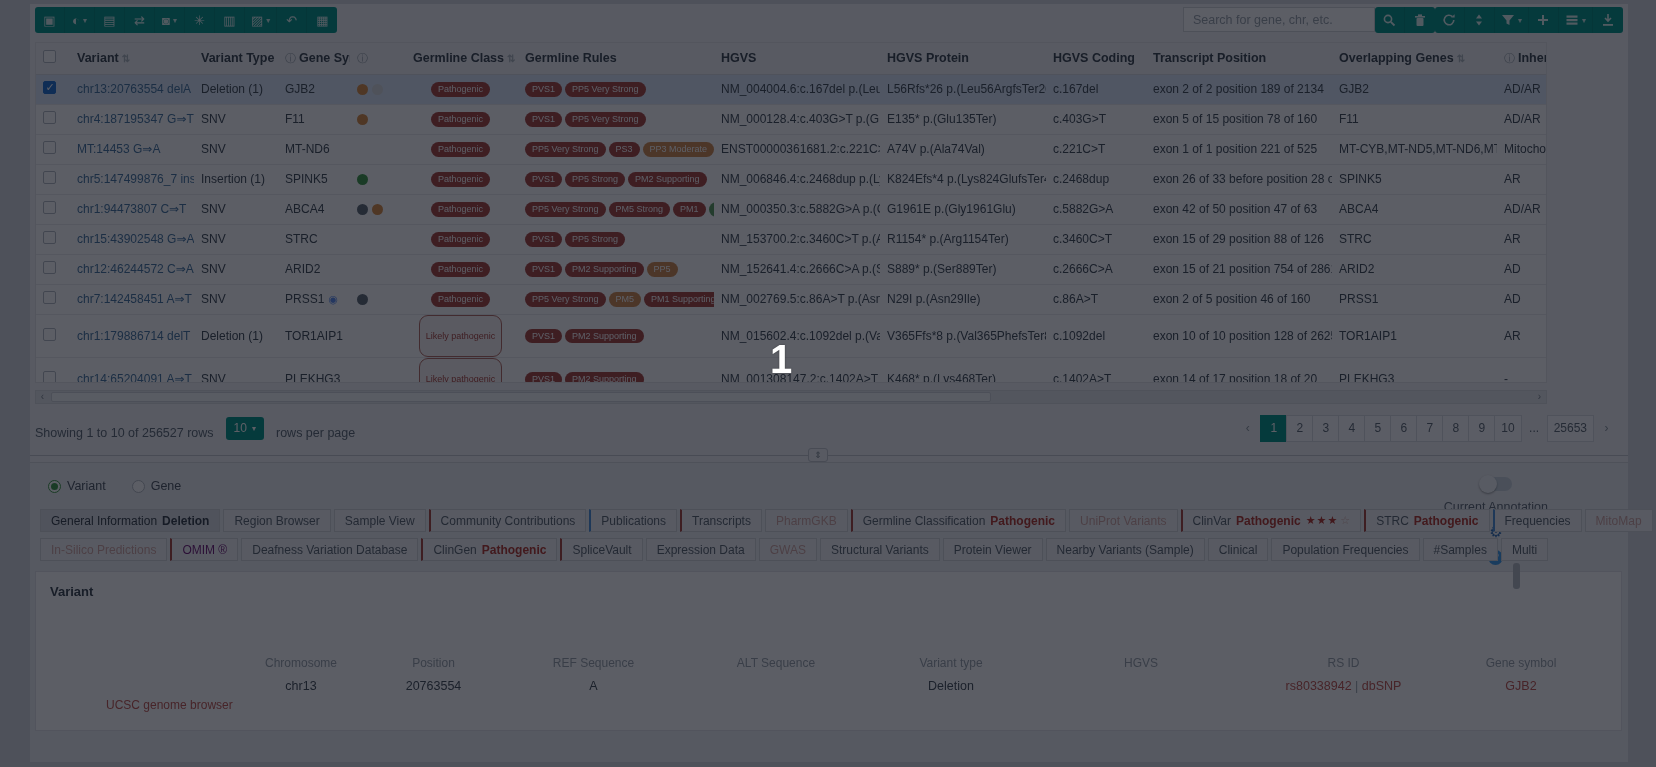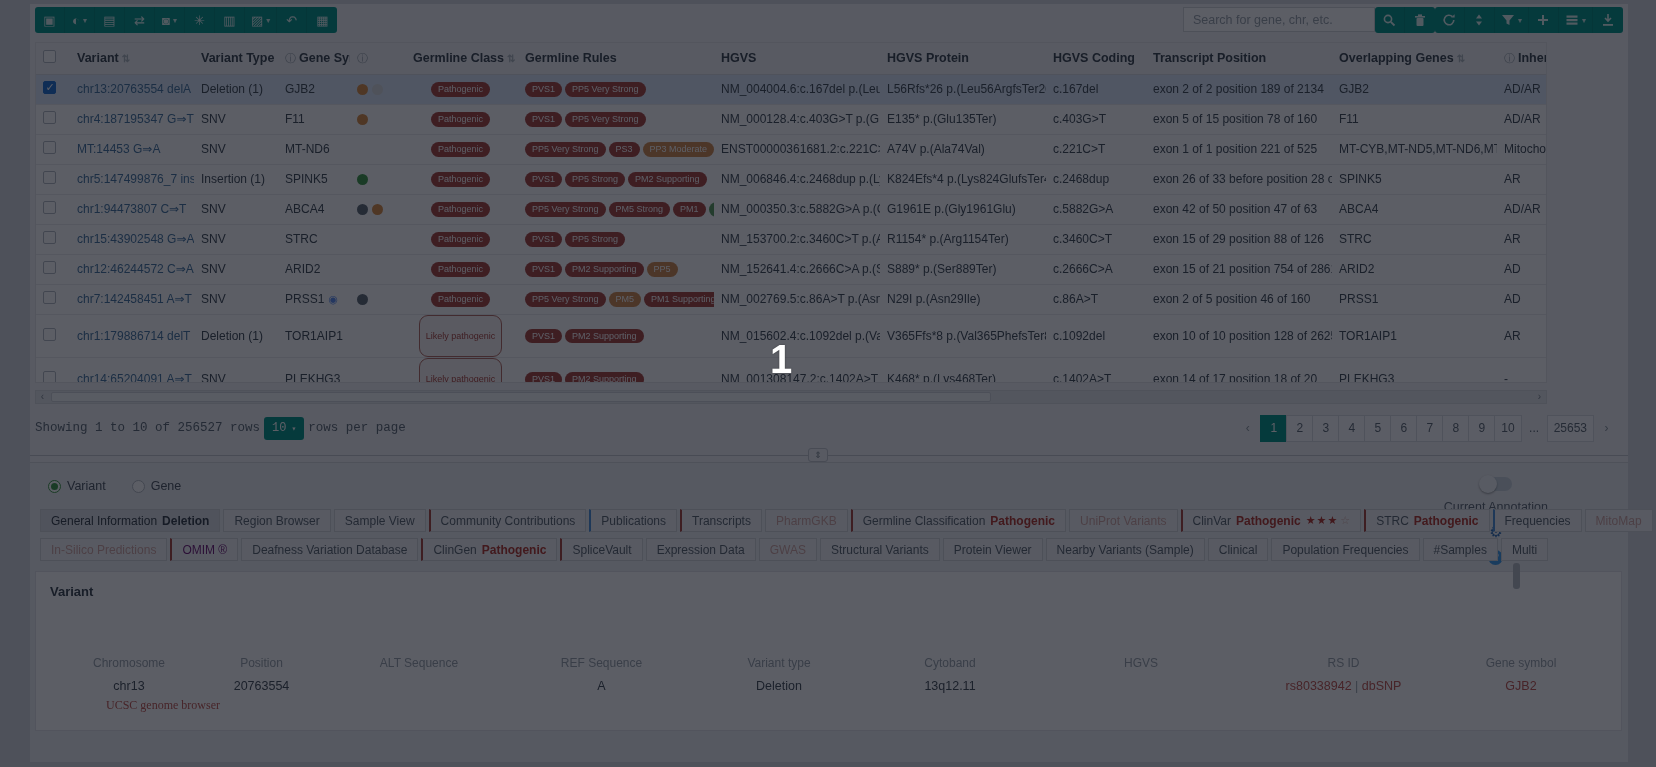--- a/index.html
+++ b/index.html
@@ -45,21 +45,21 @@
   .cell-class { text-align:center; }
 
   
   .hscroll { position:absolute; top:386px; left:5px; width:1512px; height:14px; background:#e4e7ea; border:1px solid #d8dbdf; display:flex; align-items:center; }
   .hs-arrow { width:13px; text-align:center; font-size:10px; color:#7d868e; cursor:pointer; line-height:14px; }
   .hs-thumb { position:absolute; left:15px; width:940px; height:10px; top:1px; background:#f7f8f9; border:1px solid #d0d4d8; border-radius:2px; cursor:grab; }
   .hs-arrow.right { position:absolute; right:0; }
 
   
   .footer { position:absolute; top:404px; left:5px; right:8px; height:40px; display:flex; justify-content:space-between; align-items:center; font-size:12.5px; color:#5d6873; }
-  .foot-left { display:flex; align-items:center; gap:4px;font-family:Liberation Mono, monospace; }
+  .foot-left { display:flex; align-items:flex-end; gap:12px; }
   .pp-select { background:#009688; color:#fff; border:none; border-radius:3px; height:23px; padding:0 8px; font-size:12px; display:flex; align-items:center; gap:5px; cursor:pointer; }
   .pp-select .caret { font-size:8px; }
   .pagination { display:flex; align-items:center; }
   .pg { min-width:27px; height:27px; margin-left:-1px; border:1px solid #d9dce0; background:#fdfdfe; color:#5d6873; font-size:12px; display:flex; align-items:center; justify-content:center; cursor:pointer; padding:0 6px; }
   .pg.nav { border:none; background:transparent; color:#8b949c; }
   .pg.active { background:#009688; border-color:#009688; color:#fff; }
   .pg.gap { border:none; background:transparent; }
 
   
   .divider { position:absolute; top:451px; left:0; width:100%; border-top:1px solid #c3c7cc; }
@@ -94,21 +94,21 @@
   .tab.red-label { color:#701a75; }
 
   .card { position:absolute; top:108px; left:5px; right:6px; height:160px; background:#fff; border:1px solid #e0e2e6; }
   .card-title { position:absolute; top:12px; left:14px; font-size:13px; font-weight:bold; color:#39434d; }
   .fields { position:absolute; top:84px; left:28px; right:20px; display:flex;justify-content:flex-end; }
   .field { text-align:center; }
   .f-label { font-size:12px; color:#99a2aa; margin-bottom:8px; }
   .f-value { font-size:12.5px; color:#424c55; line-height:1.35; }
   .f-value .rlink { color:#c0564f; cursor:pointer; }
   .f-sep { color:#9aa3ab; }
-  .ucsc { position:absolute; top:126px; left:70px; font-size:12px; color:#c0564f; cursor:pointer;font-family:Liberation Serif, serif; }
+  .ucsc { position:absolute; top:126px; left:70px; font-size:12px; color:#c0564f; cursor:pointer; }
   .panel-vscroll { position:absolute; top:100px; right:108px; width:7px; height:26px; background:#b6bcc2; border-radius:3px; }
 
   
   .dim { position:absolute; inset:0; background:rgba(7,11,22,0.66); z-index:50; pointer-events:none; }
   .click1 { position:absolute; left:770px; top:337px; z-index:60; color:#ffffff; font-size:40px; font-weight:600; text-shadow:0 0 2px rgba(0,0,0,.4); }
 </style>
 </head>
 <body>
 
 <div class="app">
@@ -554,35 +554,31 @@
         <div class="card-title">Variant</div>
         <div class="fields" id="fields">
             <div class="field" style="width: 130px;">
               <div class="f-label">Chromosome</div>
               <div class="f-value">chr13</div>
             </div>
             <div class="field" style="width: 135px;">
               <div class="f-label">Position</div>
               <div class="f-value">20763554</div>
             </div>
+            <div class="field" style="width: 185px;">
+              <div class="f-label">REF Sequence</div>
+              <div class="f-value">A</div>
+            </div>
             <div class="field" style="width: 180px;">
               <div class="f-label">ALT Sequence</div>
               <div class="f-value"></div>
             </div>
-            <div class="field" style="width: 185px;">
-              <div class="f-label">REF Sequence</div>
-              <div class="f-value">A</div>
-            </div>
             <div class="field" style="width: 170px;">
               <div class="f-label">Variant type</div>
               <div class="f-value">Deletion</div>
-            </div>
-            <div class="field" style="width: 172px;">
-              <div class="f-label">Cytoband</div>
-              <div class="f-value">13q12.11</div>
             </div>
             <div class="field" style="width: 210px;">
               <div class="f-label">HGVS</div>
             </div>
             <div class="field" style="width: 195px;">
               <div class="f-label">RS ID</div>
               <div class="f-value"><span class="rlink">rs80338942</span><span class="f-sep"> | </span><span class="rlink">dbSNP</span></div>
             </div>
             <div class="field" style="width: 160px;">
               <div class="f-label">Gene symbol</div>

